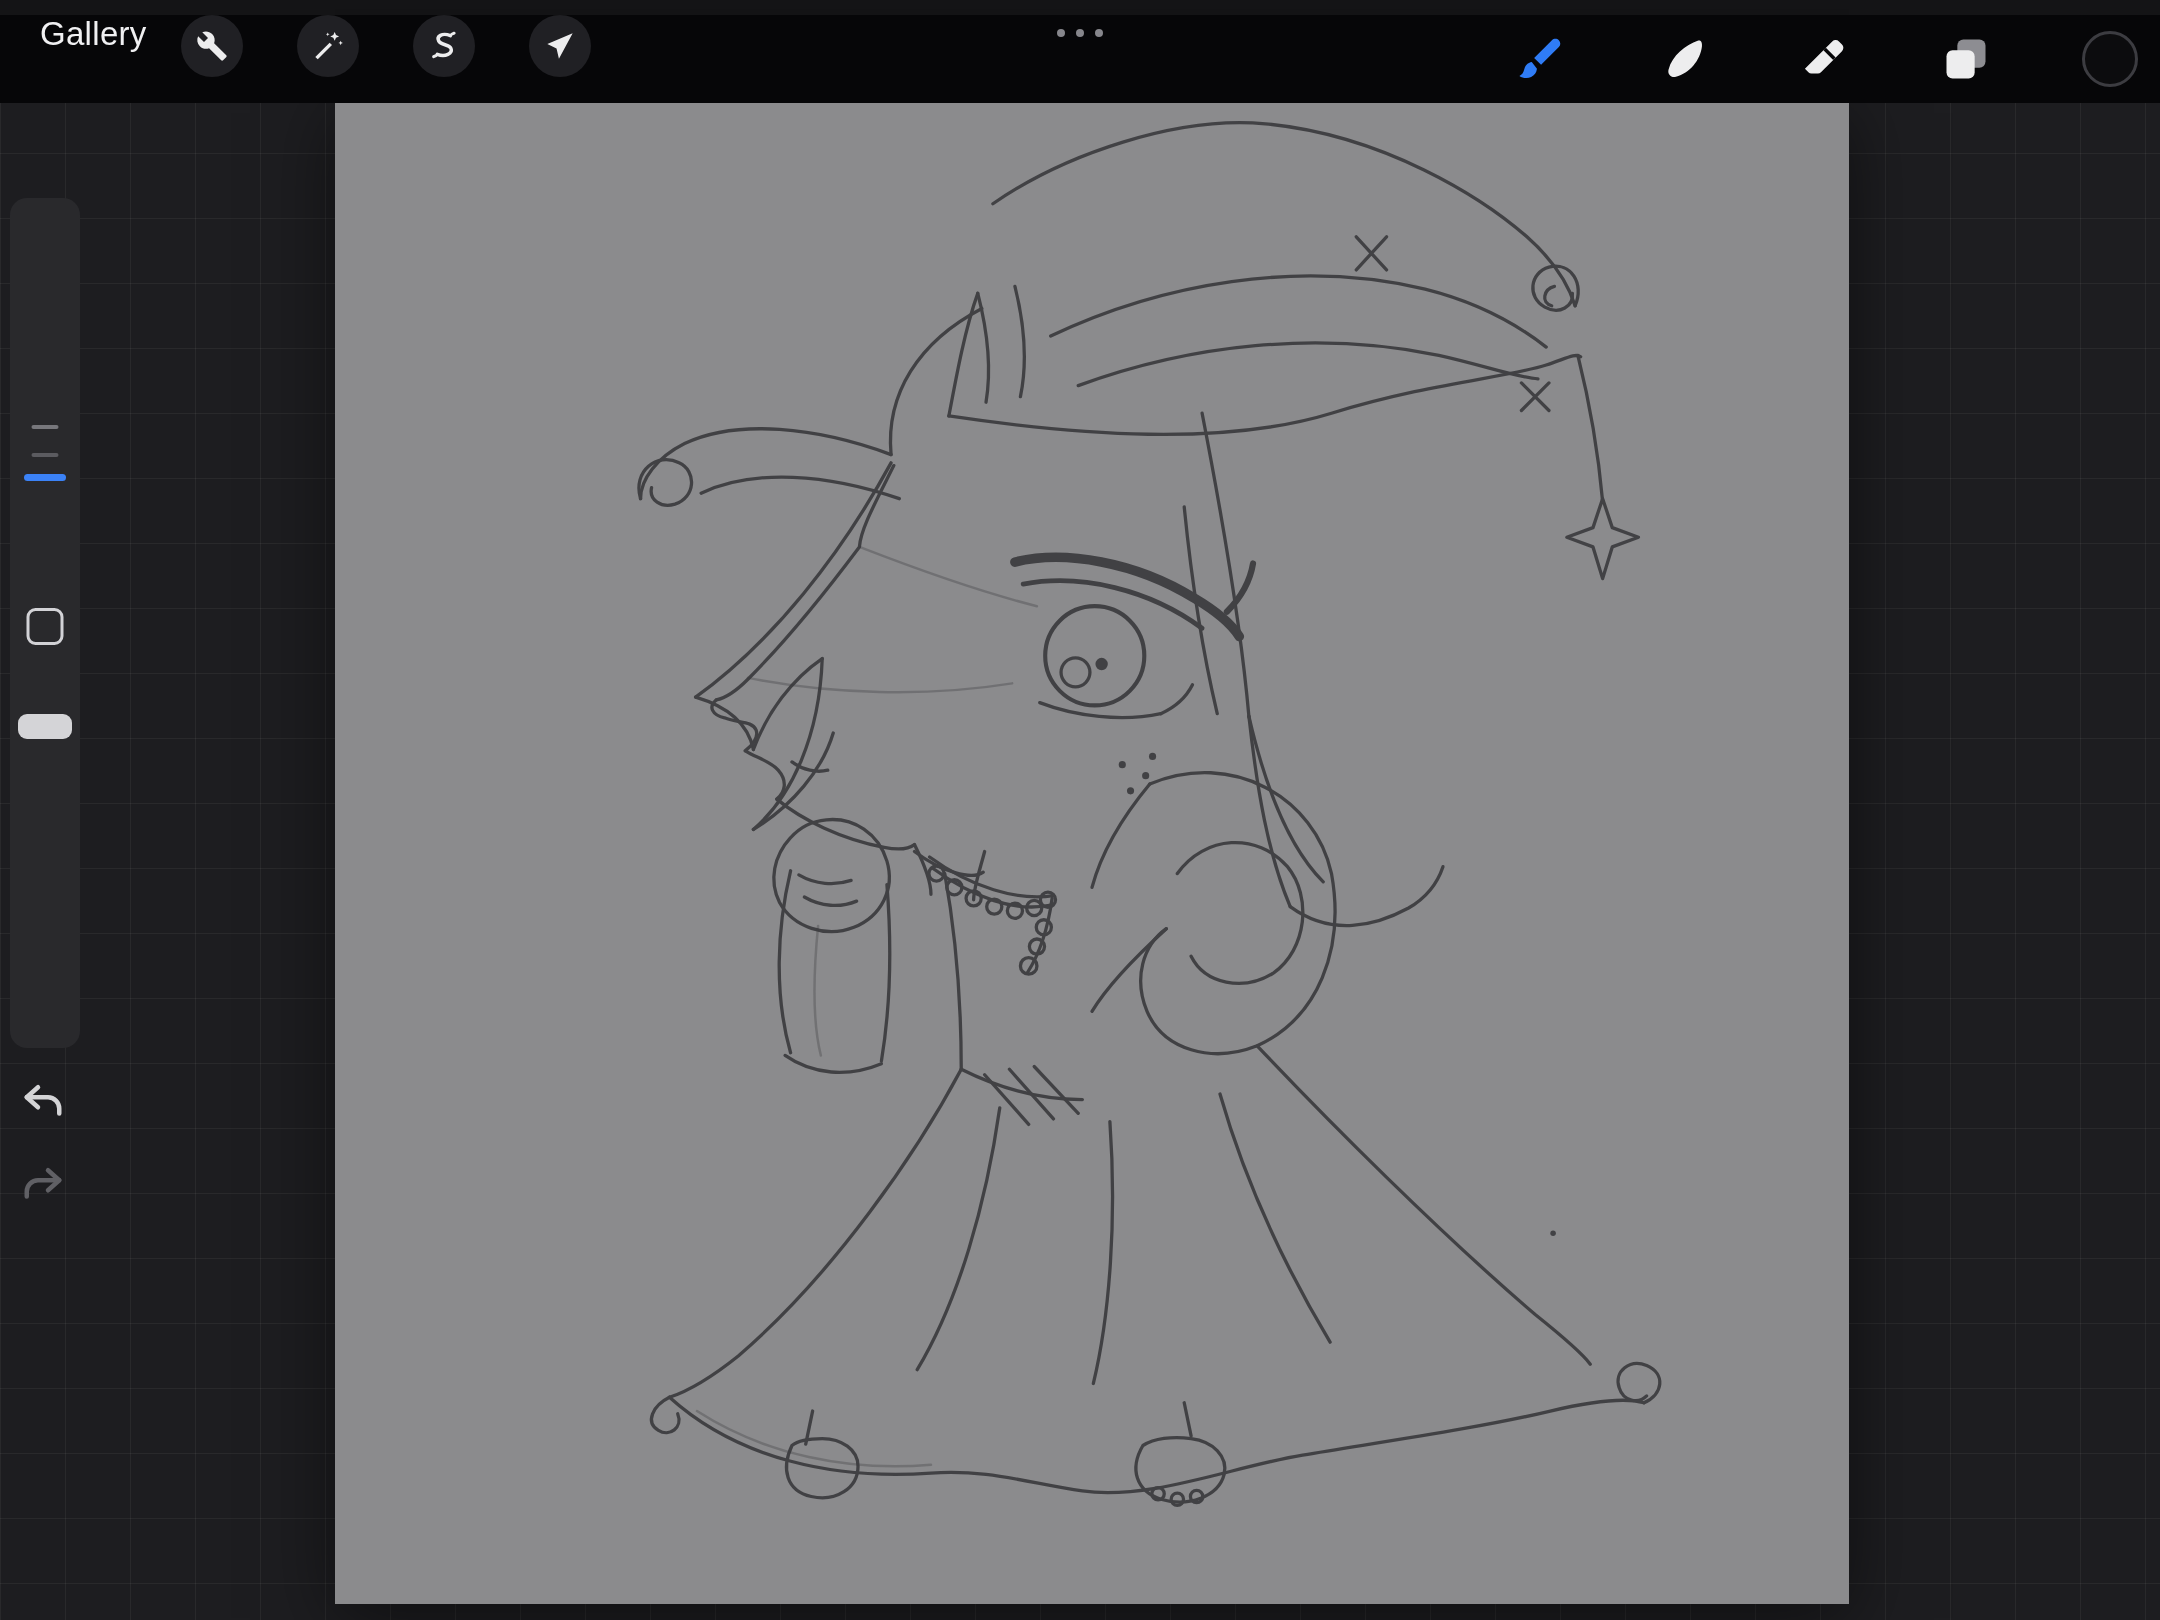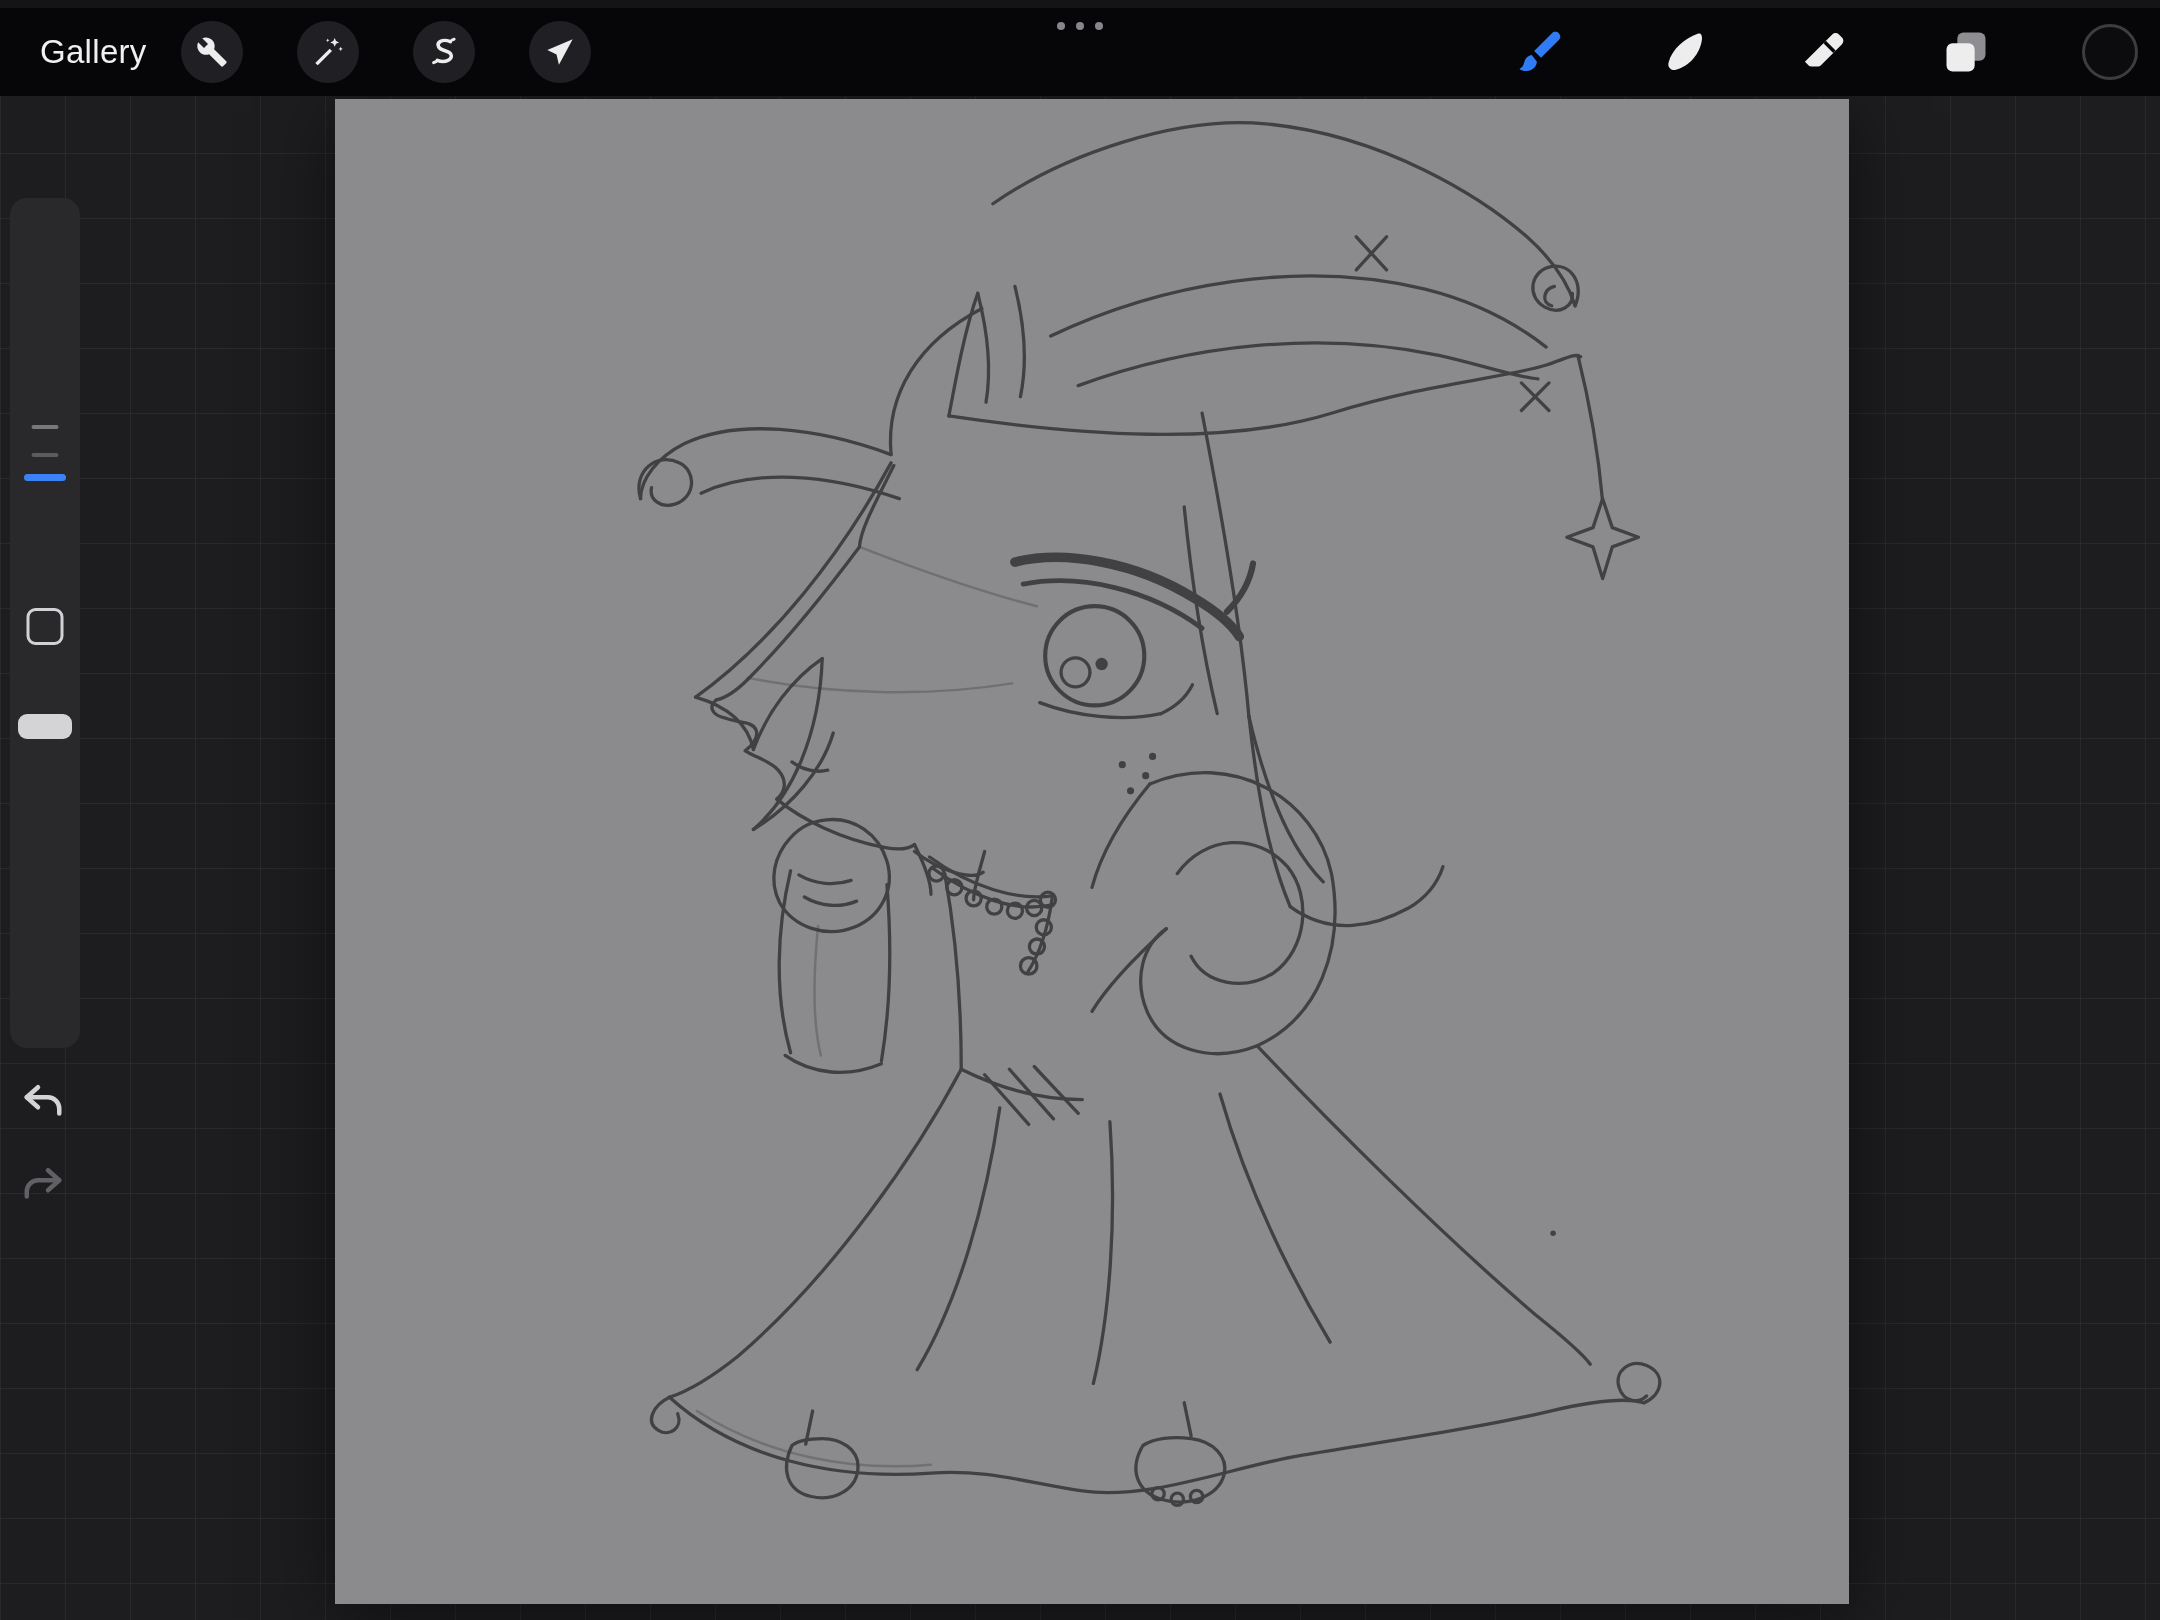--- a/index.html
+++ b/index.html
@@ -17,23 +17,23 @@
     position:absolute; left:0; top:88px; width:2160px; height:1532px;
     background-color:#1d1d20;
     background-image:
       linear-gradient(rgba(255,255,255,0.05) 1px, transparent 1px),
       linear-gradient(90deg, rgba(255,255,255,0.05) 1px, transparent 1px);
     background-size:65px 65px;
   }
 
   
   .topbar {
-    position:absolute; left:0; top:8px; width:2160px; height:88px;
+    position:absolute; left:0; top:15px; width:2160px; height:88px;
     background:#060608;
-    display:flex; align-items:center;
+    display:flex; 
     z-index:20;
   }
   .gallery-label {
     color:#f0f0f2; font-size:33px; margin-left:40px; letter-spacing:0.3px;
     cursor:pointer; white-space:nowrap;
   }
   .left-tools { display:flex; margin-left:34px; gap:54px; }
   .tool-circle {
     width:62px; height:62px; border-radius:50%;
     background:#202024;

